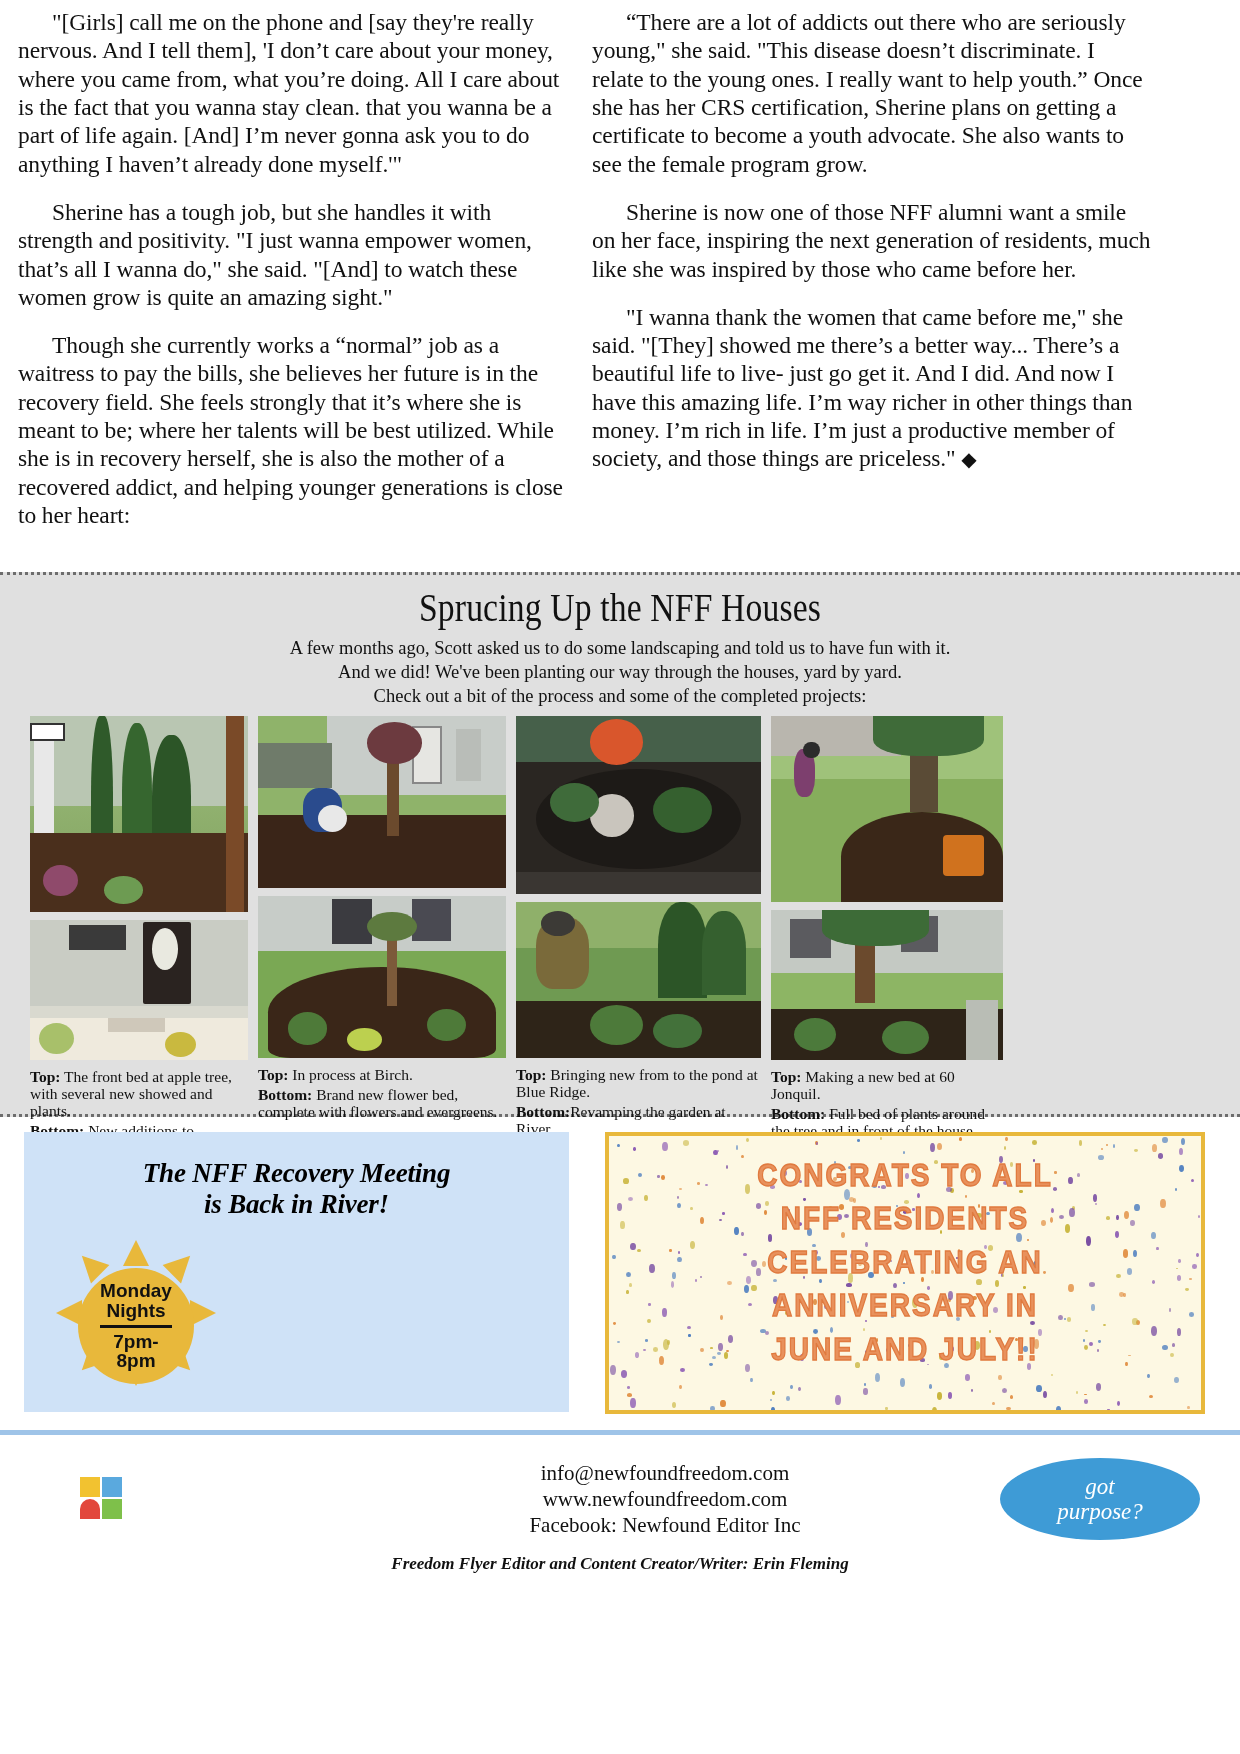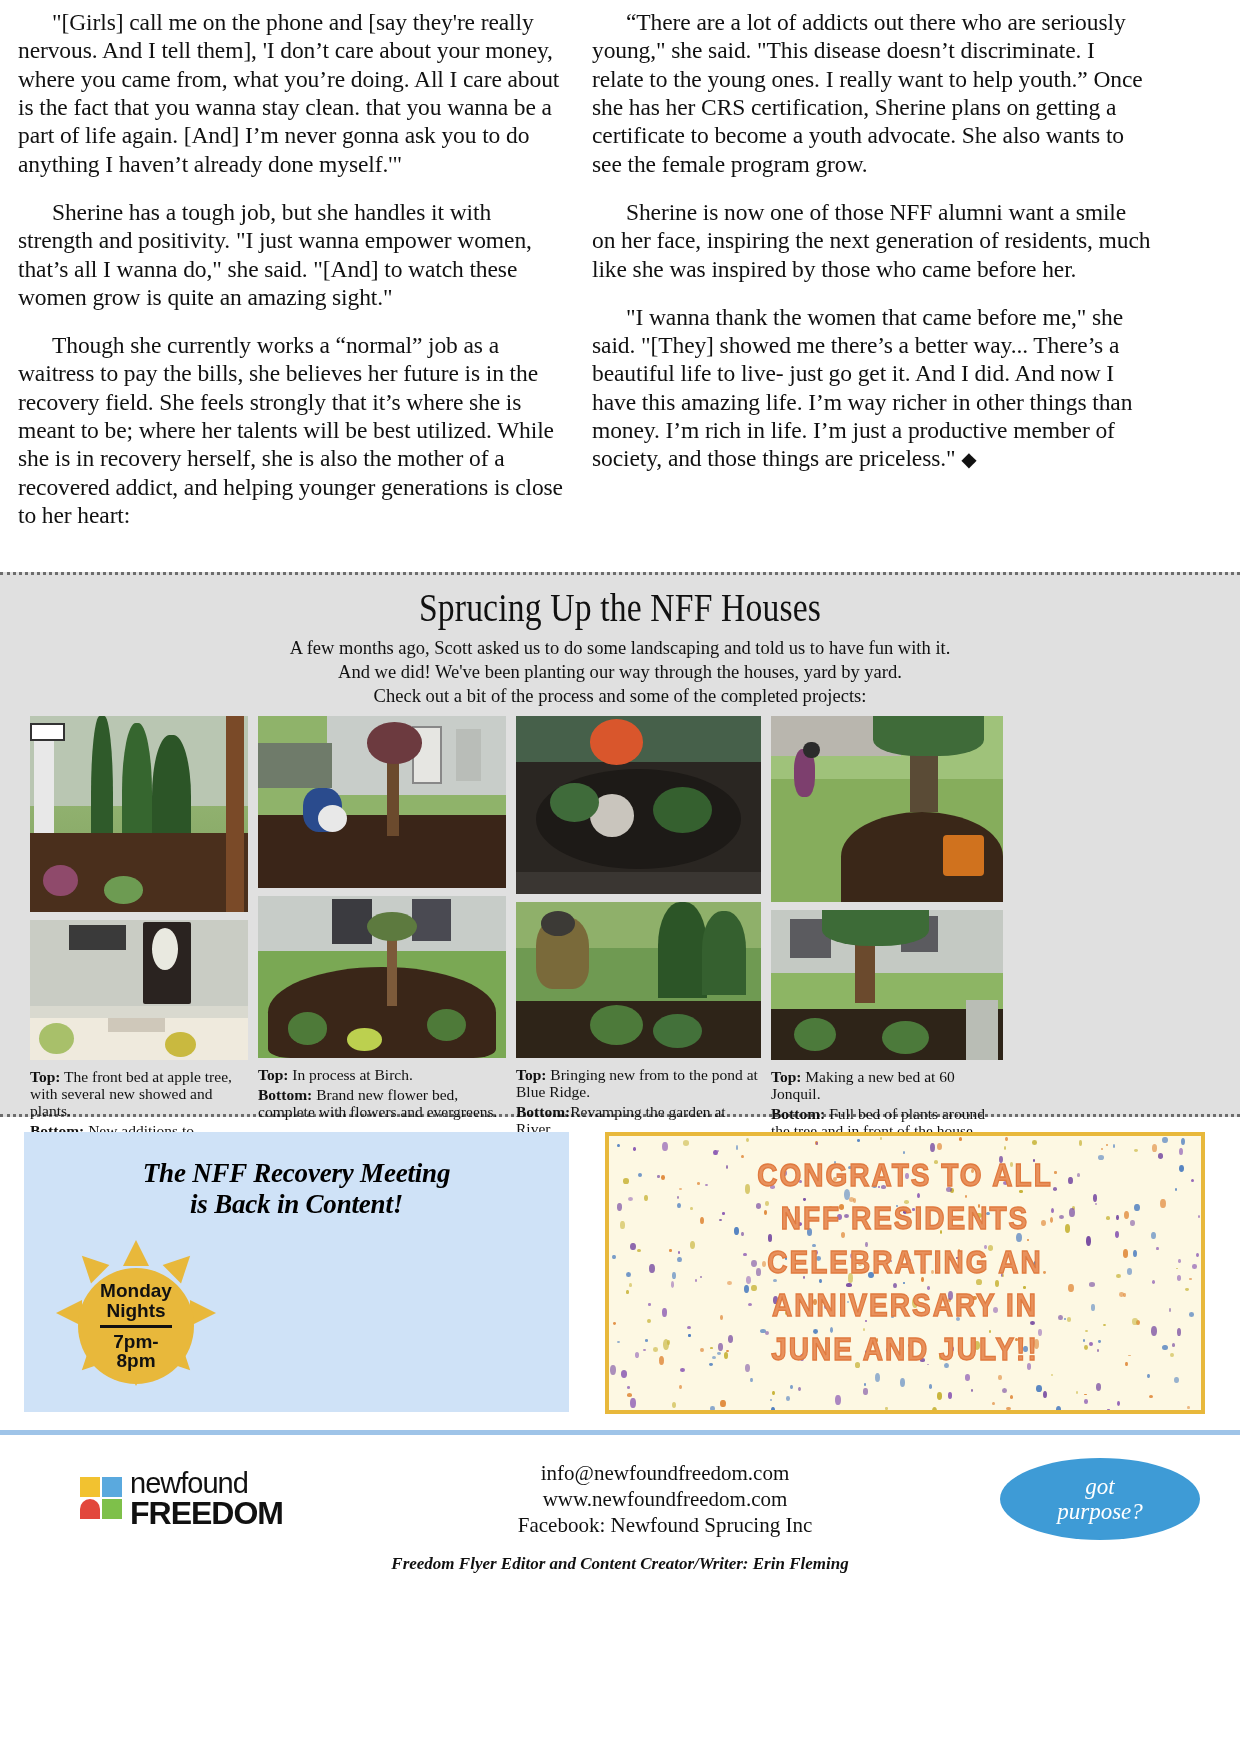--- a/index.html
+++ b/index.html
@@ -389,21 +389,21 @@
     </div>
 
   </div>
 </div>
 
 <div class="ads">
 
   <div class="ad-meeting">
     <div class="meeting-head">
       <div>The NFF Recovery Meeting</div>
-      <div>is Back in Content!</div>
+      <div>is Back in River!</div>
     </div>
     <div class="sun-wrap">
       <div class="ray" style="left:71px;top:-2px;"></div>
       <div class="ray" style="left:26px;top:10px;transform:rotate(-45deg);"></div>
       <div class="ray" style="left:116px;top:10px;transform:rotate(45deg);"></div>
       <div class="ray" style="left:4px;top:58px;transform:rotate(-90deg);"></div>
       <div class="ray" style="left:138px;top:58px;transform:rotate(90deg);"></div>
       <div class="ray" style="left:26px;top:106px;transform:rotate(-135deg);"></div>
       <div class="ray" style="left:116px;top:106px;transform:rotate(135deg);"></div>
       <div class="ray" style="left:71px;top:118px;transform:rotate(180deg);"></div>
@@ -774,30 +774,26 @@
 <div class="footer-rule"></div>
 <div class="footer">
   <div class="footer-inner">
     <div class="logo-wrap">
       <div class="logo-mark">
         <div style="position:absolute;left:0;top:0;width:20px;height:20px;background:#f2c230;"></div>
         <div style="position:absolute;left:22px;top:0;width:20px;height:20px;background:#5aa9de;"></div>
         <div style="position:absolute;left:0;top:22px;width:20px;height:20px;background:#e2473c;border-radius:50% 50% 0 0;"></div>
         <div style="position:absolute;left:22px;top:22px;width:20px;height:20px;background:#7ec04a;"></div>
       </div>
-      <div class="logo-text">
-        <div class="t1">newfound</div>
-        <div class="t2">FREEDOM</div>
-      </div>
     </div>
 
     <div class="contact">
       <div>info@newfoundfreedom.com</div>
       <div>www.newfoundfreedom.com</div>
-      <div>Facebook: Newfound Sprucing Inc</div>
+      <div>Facebook: Newfound Editor Inc</div>
     </div>
 
     <div class="got-purpose">
       <div>got</div>
       <div>purpose?</div>
     </div>
   </div>
   <div class="editor-line">Freedom Flyer Editor and Content Creator/Writer: Erin Fleming</div>
 </div>
 

